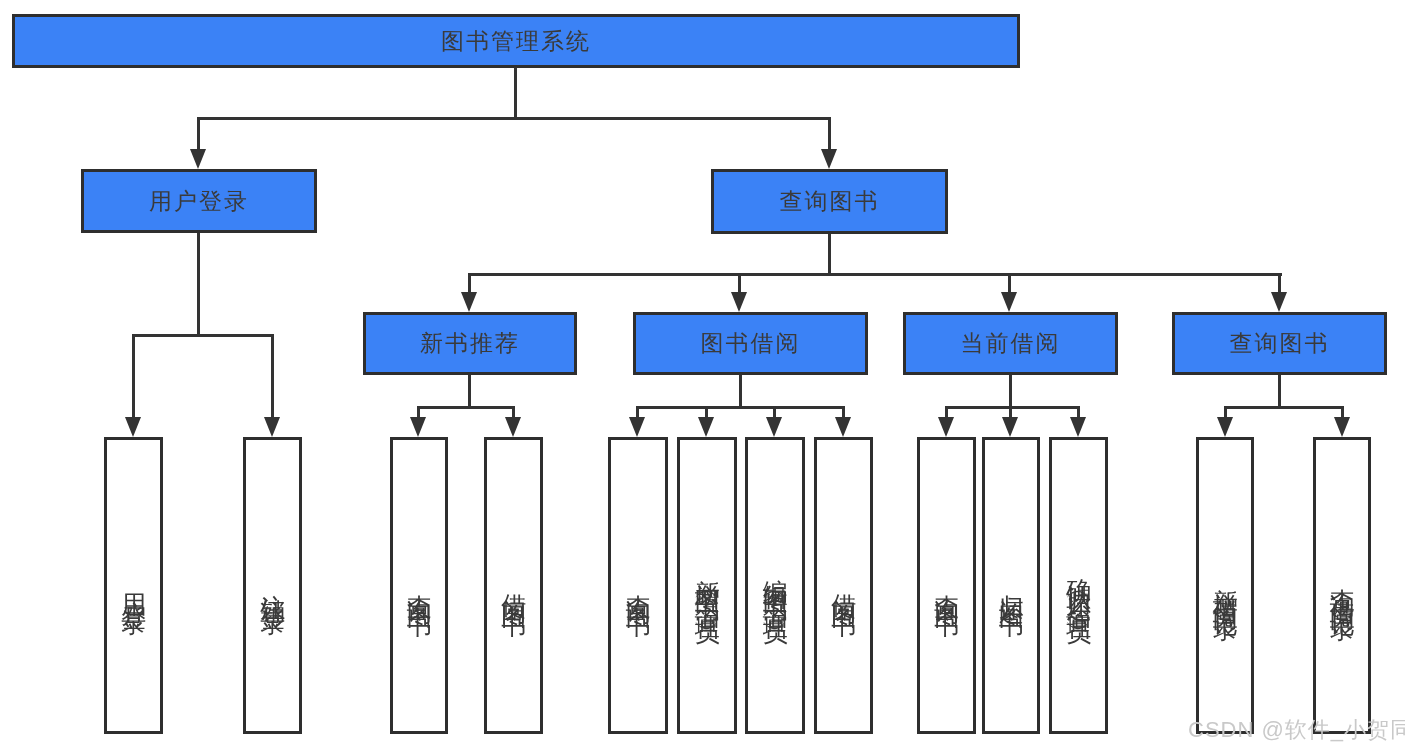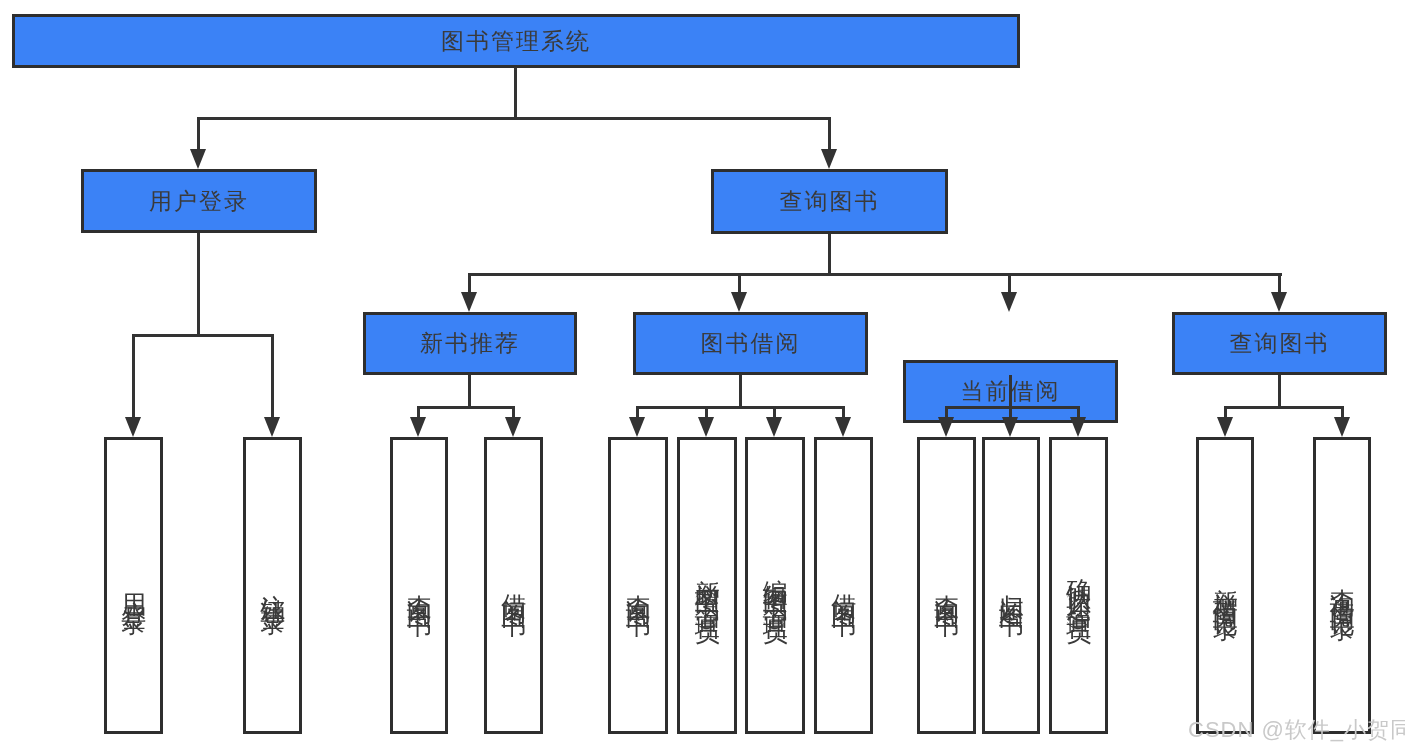--- a/index.html
+++ b/index.html
@@ -69,21 +69,21 @@
   <div class="box" style="left:711px;top:169px;width:237px;height:65px;">
     <span>查询图书</span>
   </div>
 
   <div class="box" style="left:363px;top:312px;width:214px;height:63px;">
     <span>新书推荐</span>
   </div>
   <div class="box" style="left:633px;top:312px;width:235px;height:63px;">
     <span>图书借阅</span>
   </div>
-  <div class="box" style="left:903px;top:312px;width:215px;height:63px;margin-top:48px;">
+  <div class="box" style="left:903px;top:312px;width:215px;height:63px;">
     <span>当前借阅</span>
   </div>
   <div class="box" style="left:1172px;top:312px;width:215px;height:63px;">
     <span>查询图书</span>
   </div>
 
   <div class="vbox" style="left:104px;top:437px;width:59px;height:297px;">
     <span>用户登录</span>
   </div>
   <div class="vbox" style="left:243px;top:437px;width:59px;height:297px;">

